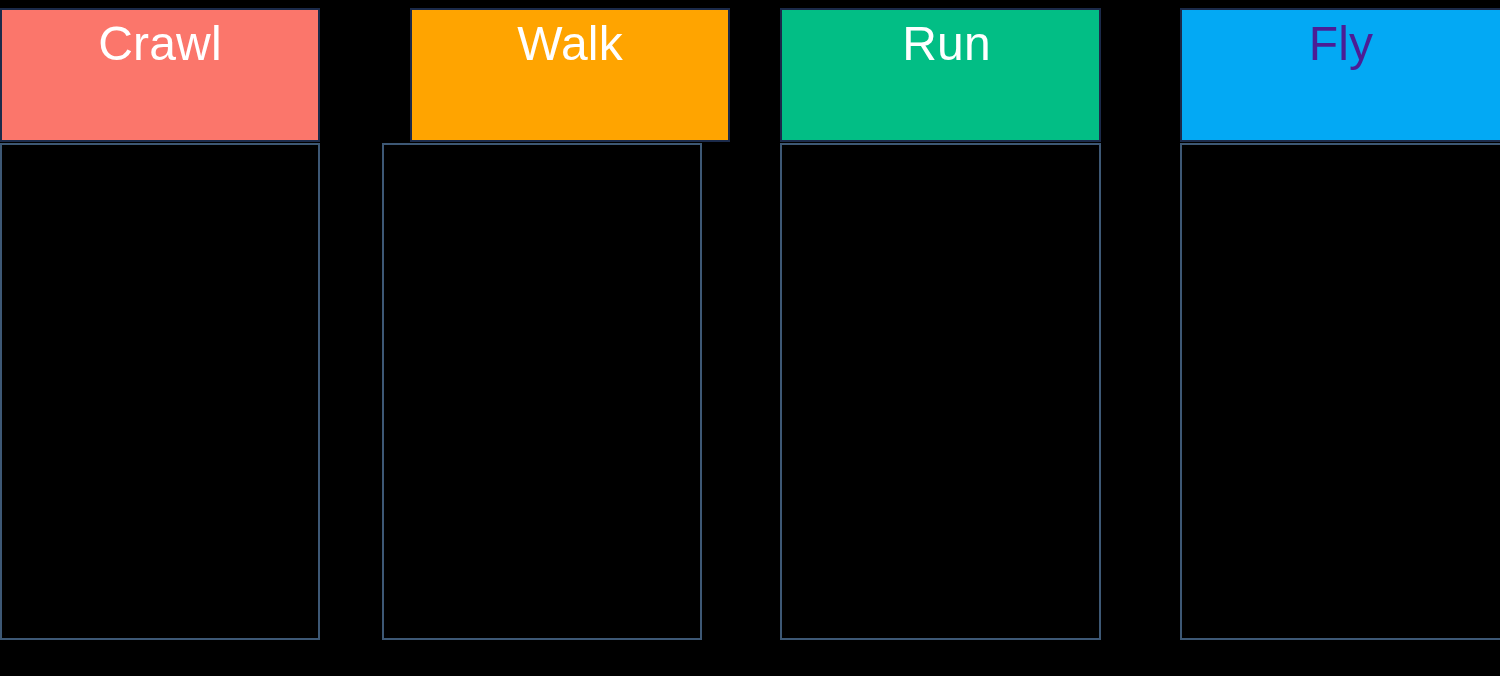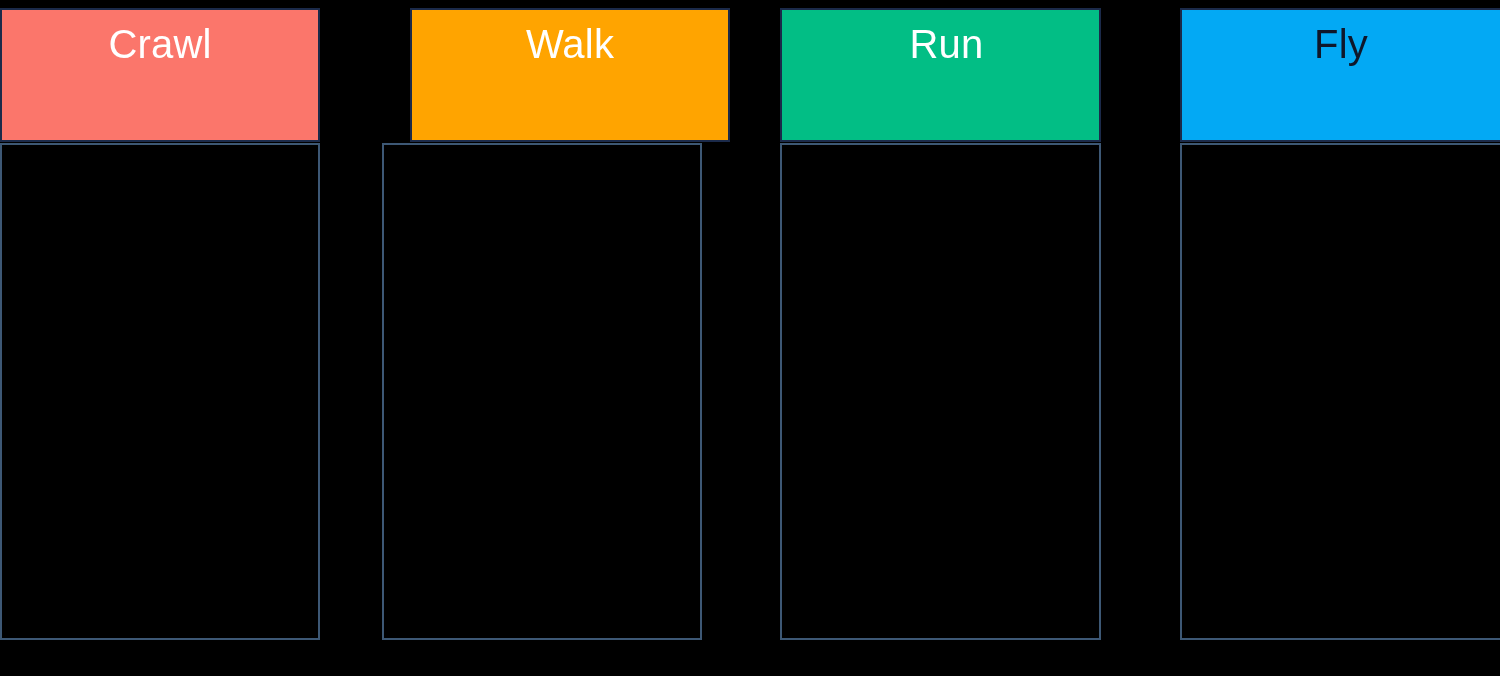--- a/index.html
+++ b/index.html
@@ -34,21 +34,21 @@
     position: absolute;
     box-sizing: border-box;
     border: 2px solid #1b2a4a;
     overflow: hidden;
   }
   .col-header-title {
     display: block;
     width: 100%;
     text-align: center;
     color: #ffffff;
-    font-size: 40px;
+    font-size: 48px;
     line-height: 60px;
     font-weight: 400;
     letter-spacing: 0.2px;
     padding-top: 4px;
     white-space: nowrap;
     user-select: none;
   }
 
   
   .col-body {
@@ -92,20 +92,20 @@
     <div class="col-header" style="left: 780px; top: 8px; width: 321px; height: 134px; background: rgb(2, 190, 133); border-color: rgb(27, 42, 74); padding-left: 12px;">
       <span class="col-header-title" style="color: rgb(255, 255, 255);">Run</span>
     </div>
     <div class="col-body" style="left: 780px; top: 143px; width: 321px; height: 497px; border-color: rgb(61, 88, 117); background: rgb(0, 0, 0);">
       <div class="col-body-content"></div>
     </div>
   </div>
 
   <div class="column">
     <div class="col-header" style="left: 1180px; top: 8px; width: 322px; height: 134px; background: rgb(3, 169, 244); border-color: rgb(27, 42, 74);">
-      <span class="col-header-title" style="color: #0f172a;">Fly</span>
+      <span class="col-header-title" style="color: #4c1d95;">Fly</span>
     </div>
     <div class="col-body" style="left: 1180px; top: 143px; width: 322px; height: 497px; border-color: rgb(61, 88, 117); background: rgb(0, 0, 0);">
       <div class="col-body-content"></div>
     </div>
   </div>
 
 </div>
 
 </body></html>

